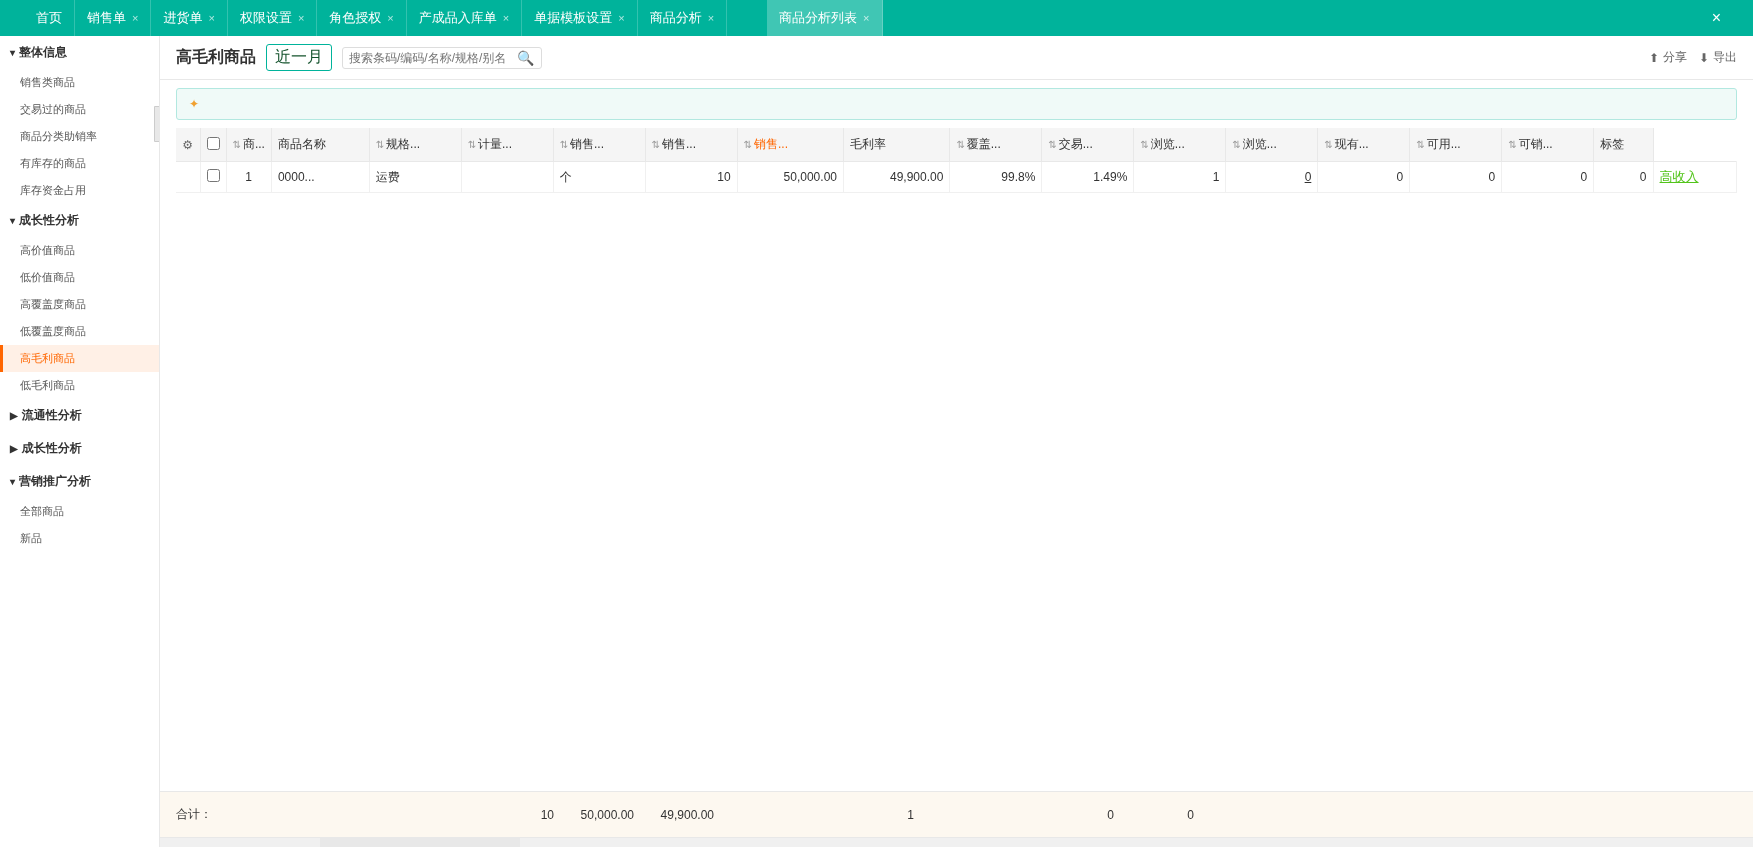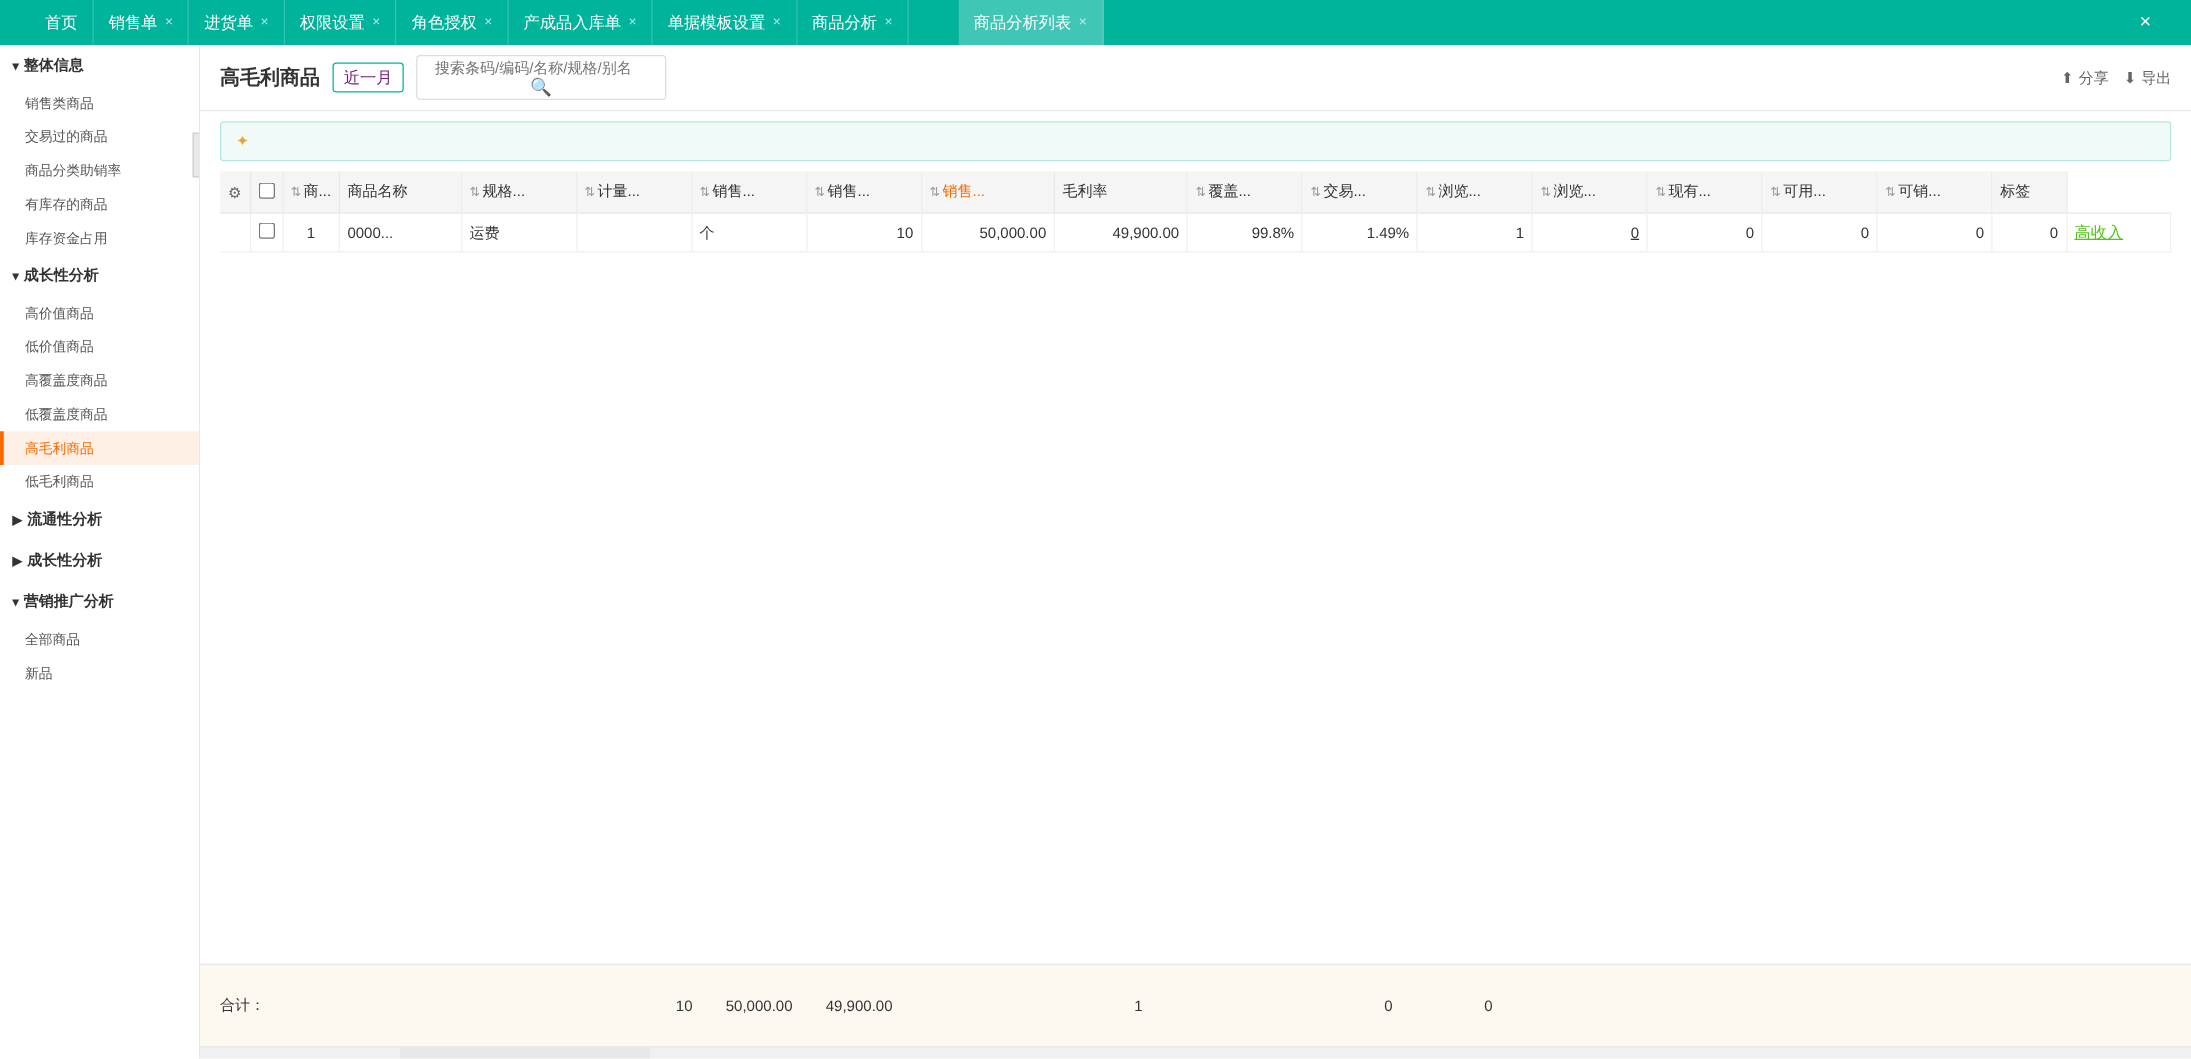--- a/index.html
+++ b/index.html
@@ -110,33 +110,32 @@
     }
     .content-title {
       font-size: 16px;
       font-weight: bold;
       color: #333;
     }
     .period-btn {
       padding: 2px 8px;
       border-radius: 3px;
       border: 1px solid #00b39b;
-      color: #701a75;
-      font-size: 13px;
+      color: #14532d;
+      font-size: 16px;
       cursor: pointer;
       background: white;
     }
     .search-box {
       display: flex;
       align-items: center;
       border: 1px solid #ddd;
       border-radius: 3px;
       padding: 2px 6px;
       width: 200px;
-      flex-direction: column;
     }
     .search-box input {
       border: none;
       outline: none;
       font-size: 12px;
       width: 170px;
       color: #999;
     }
     .search-icon { color: #999; font-size: 14px; }
     .header-actions { margin-left: auto; display: flex; gap: 12px; }
@@ -198,21 +197,21 @@
     }
     .tag-high { color: #52c41a; font-size: 13px; text-decoration: underline; }
     .col-num { text-align: center; }
     .col-right { text-align: right; }
     .underline { text-decoration: underline; cursor: pointer; color: #333; }
 
     
     .summary-bar {
       display: flex;
       align-items: center;
-      padding: 24px 16px;
+      padding: 14px 16px;
       background: #fdf8f0;
       border-top: 1px solid #e8e8e8;
       font-size: 12px;
       color: #333;
       gap: 0;
     }
     .summary-label { color: #333; margin-right: 8px; }
     .summary-cell {
       padding: 0 6px;
       min-width: 80px;

